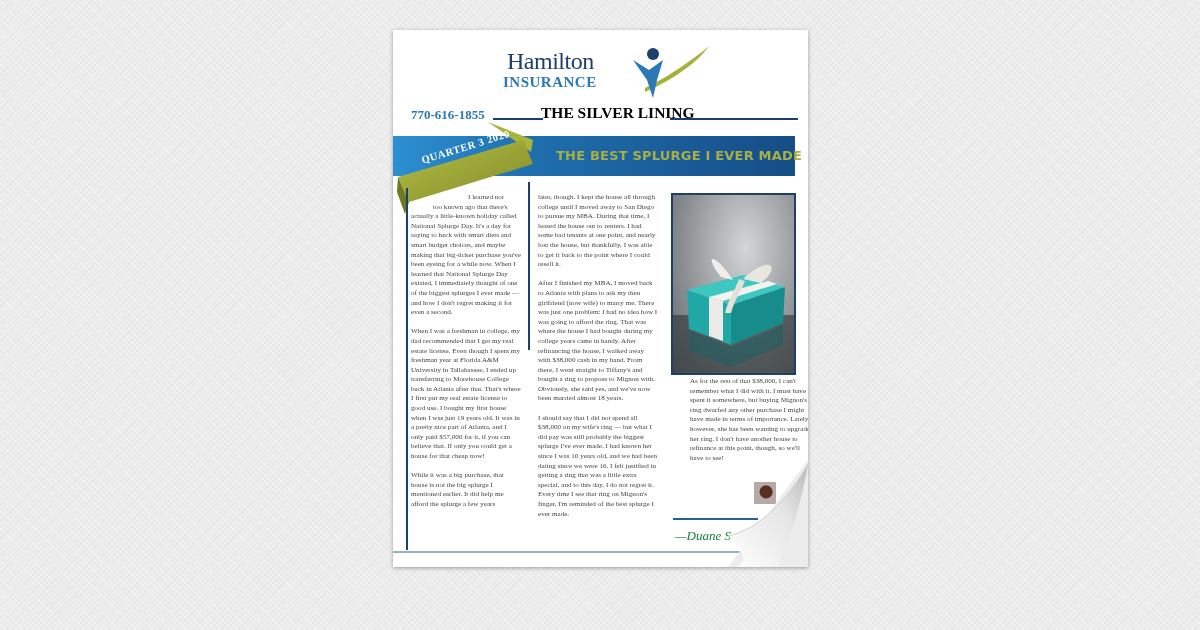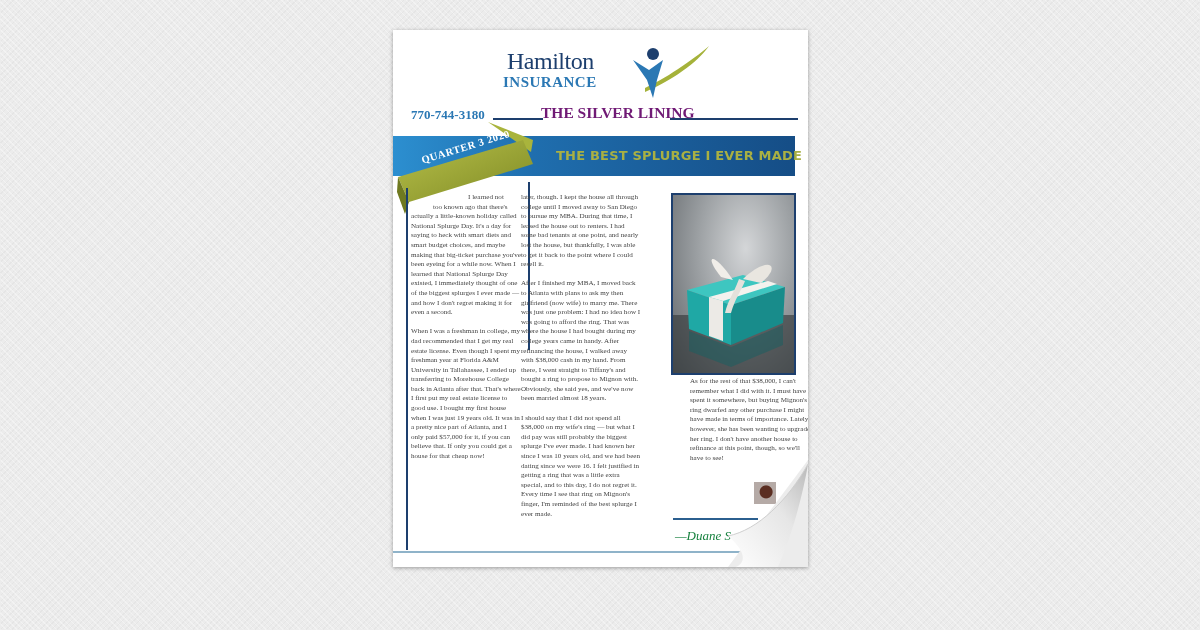--- a/index.html
+++ b/index.html
@@ -32,21 +32,21 @@
   }
   .logo-figure { position: absolute; left: 120px; top: 0; width: 90px; height: 60px; }
 
   .phone {
     position: absolute; left: 18px; top: 77px;
     font-family: "Liberation Serif", serif; font-weight: bold; font-size: 13px; color: #2b78b4;
   }
   .rule { position: absolute; height: 2px; background: #1d3f6e; }
   .nl-title {
     position: absolute; left: 148px; top: 74px; width: 120px; text-align: left;
-    font-family: "Liberation Serif", serif; font-weight: bold; font-size: 15.5px; color: #701a75;
+    font-family: "Liberation Serif", serif; font-weight: bold; font-size: 15.5px; color: #000000;
     white-space: nowrap;
   }
   .nl-sub {
     position: absolute; left: 150px; top: 91px; width: 148px; text-align: center;
     font-family: "Liberation Serif", serif; font-weight: bold; font-size: 10.5px; color: #2b78b4;
     white-space: nowrap;
     margin-top: 16px;
   }
   .band {
     position: absolute; left: 0; top: 106px; width: 402px; height: 40px;
@@ -63,21 +63,21 @@
     transform: rotate(-17deg); transform-origin: left top;
     font-family: "Liberation Serif", serif; font-weight: bold; font-size: 10.5px; color: #ffffff;
     letter-spacing: 0.6px; white-space: nowrap;
   }
   .col {
     position: absolute; font-family: "Liberation Serif", serif; font-size: 7.1px;
     line-height: 9.6px; color: #444;
   }
   .col p { margin-bottom: 9.6px; }
   .col1 { left: 18px; top: 163px; width: 110px; }
-  .col2 { left: 128px; top: 163px; width: 120px; }
+  .col2 { left: 145px; top: 163px; width: 120px; }
   .col3 { left: 277px; top: 347px; width: 122px; margin-left: 20px; }
   .col1-bar { position: absolute; left: 13px; top: 158px; width: 2px; height: 362px; background: #1d3f6e; }
   .col2-bar { position: absolute; left: 135px; top: 152px; width: 1.5px; height: 168px; background: #1d3f6e; }
   .indent1 { padding-left: 57px; display: block; }
   .indent2 { padding-left: 22px; display: block; }
 
   .photo {
     position: absolute; left: 278px; top: 163px; width: 125px; height: 182px;
     border: 2px solid #1d3f6e; overflow: hidden;
     background: radial-gradient(ellipse at 60% 30%, #d4d6d8 0%, #9ea2a5 45%, #5d6266 100%);
@@ -103,21 +103,21 @@
   <div class="logo">
     <div class="logo-main">Hamilton</div>
     <div class="logo-sub">INSURANCE</div>
     <svg class="logo-figure" viewBox="0 0 90 60">
       <path d="M22 48 C 40 40, 70 20, 86 6 C 78 18, 55 38, 22 52 Z" fill="#a5b23a"></path>
       <path d="M10 20 L 26 30 L 40 20 L 34 40 L 30 58 L 24 40 Z" fill="#2b78b4"></path>
       <circle cx="30" cy="14" r="6" fill="#1d3f6e"></circle>
     </svg>
   </div>
 
-  <div class="phone">770-744-3180</div>
+  <div class="phone">770-616-1855</div>
   <div class="rule" style="left:100px; top:88px; width:50px;"></div>
   <div class="rule" style="left:277px; top:88px; width:128px;"></div>
   <div class="nl-title">THE SILVER LINING</div>
   <div class="nl-sub">To Your Life &amp; Health</div>
 
   <div class="band">
     <div class="band-title">THE BEST SPLURGE I EVER MADE</div>
   </div>
 
   <svg class="ribbon" viewBox="0 0 145 95">
@@ -136,20 +136,21 @@
   <div class="col1-bar"></div>
   <div class="col2-bar"></div>
 
   <div class="col col1">
     <p>
       <span class="indent1">I learned not</span>
       <span class="indent2">too known ago that there's</span>
       <span>actually a little-known holiday called National Splurge Day. It's a day for saying to heck with smart diets and smart budget choices, and maybe making that big-ticket purchase you've been eyeing for a while now. When I learned that National Splurge Day existed, I immediately thought of one of the biggest splurges I ever made — and how I don't regret making it for even a second.</span>
     </p>
     <p>When I was a freshman in college, my dad recommended that I get my real estate license. Even though I spent my freshman year at Florida A&amp;M University in Tallahassee, I ended up transferring to Morehouse College back in Atlanta after that. That's where I first put my real estate license to good use. I bought my first house when I was just 19 years old. It was in a pretty nice part of Atlanta, and I only paid $57,000 for it, if you can believe that. If only you could get a house for that cheap now!</p>
+    <p>While it was a big purchase, that house is not the big splurge I mentioned earlier. It did help me afford the splurge a few years</p>
   </div>
 
   <div class="col col2">
     <p>later, though. I kept the house all through college until I moved away to San Diego to pursue my MBA. During that time, I leased the house out to renters. I had some bad tenants at one point, and nearly lost the house, but thankfully, I was able to get it back to the point where I could resell it.</p>
     <p>After I finished my MBA, I moved back to Atlanta with plans to ask my then girlfriend (now wife) to marry me. There was just one problem: I had no idea how I was going to afford the ring. That was where the house I had bought during my college years came in handy. After refinancing the house, I walked away with $38,000 cash in my hand. From there, I went straight to Tiffany's and bought a ring to propose to Mignon with. Obviously, she said yes, and we've now been married almost 18 years.</p>
     <p>I should say that I did not spend all $38,000 on my wife's ring — but what I did pay was still probably the biggest splurge I've ever made. I had known her since I was 10 years old, and we had been dating since we were 16. I felt justified in getting a ring that was a little extra special, and to this day, I do not regret it. Every time I see that ring on Mignon's finger, I'm reminded of the best splurge I ever made.</p>
   </div>
 
   <div class="photo">
     <svg width="121" height="178" viewBox="0 0 121 178">

